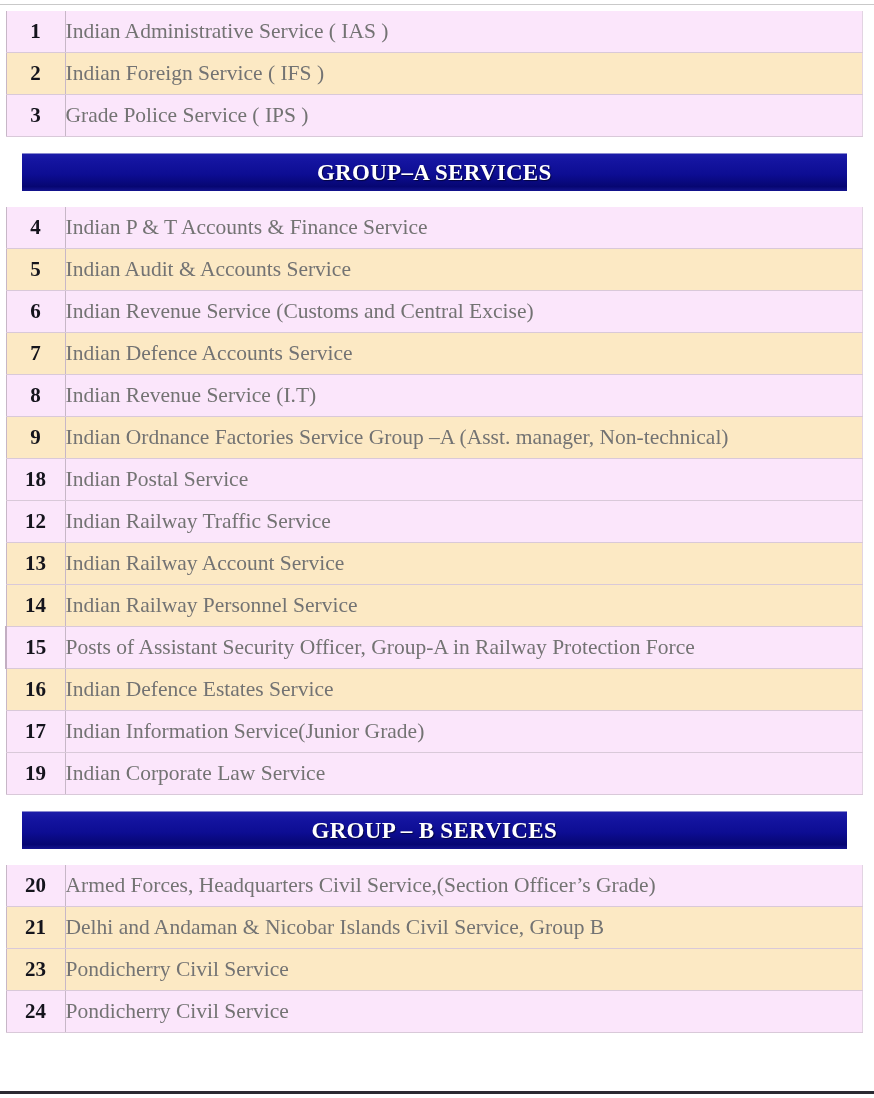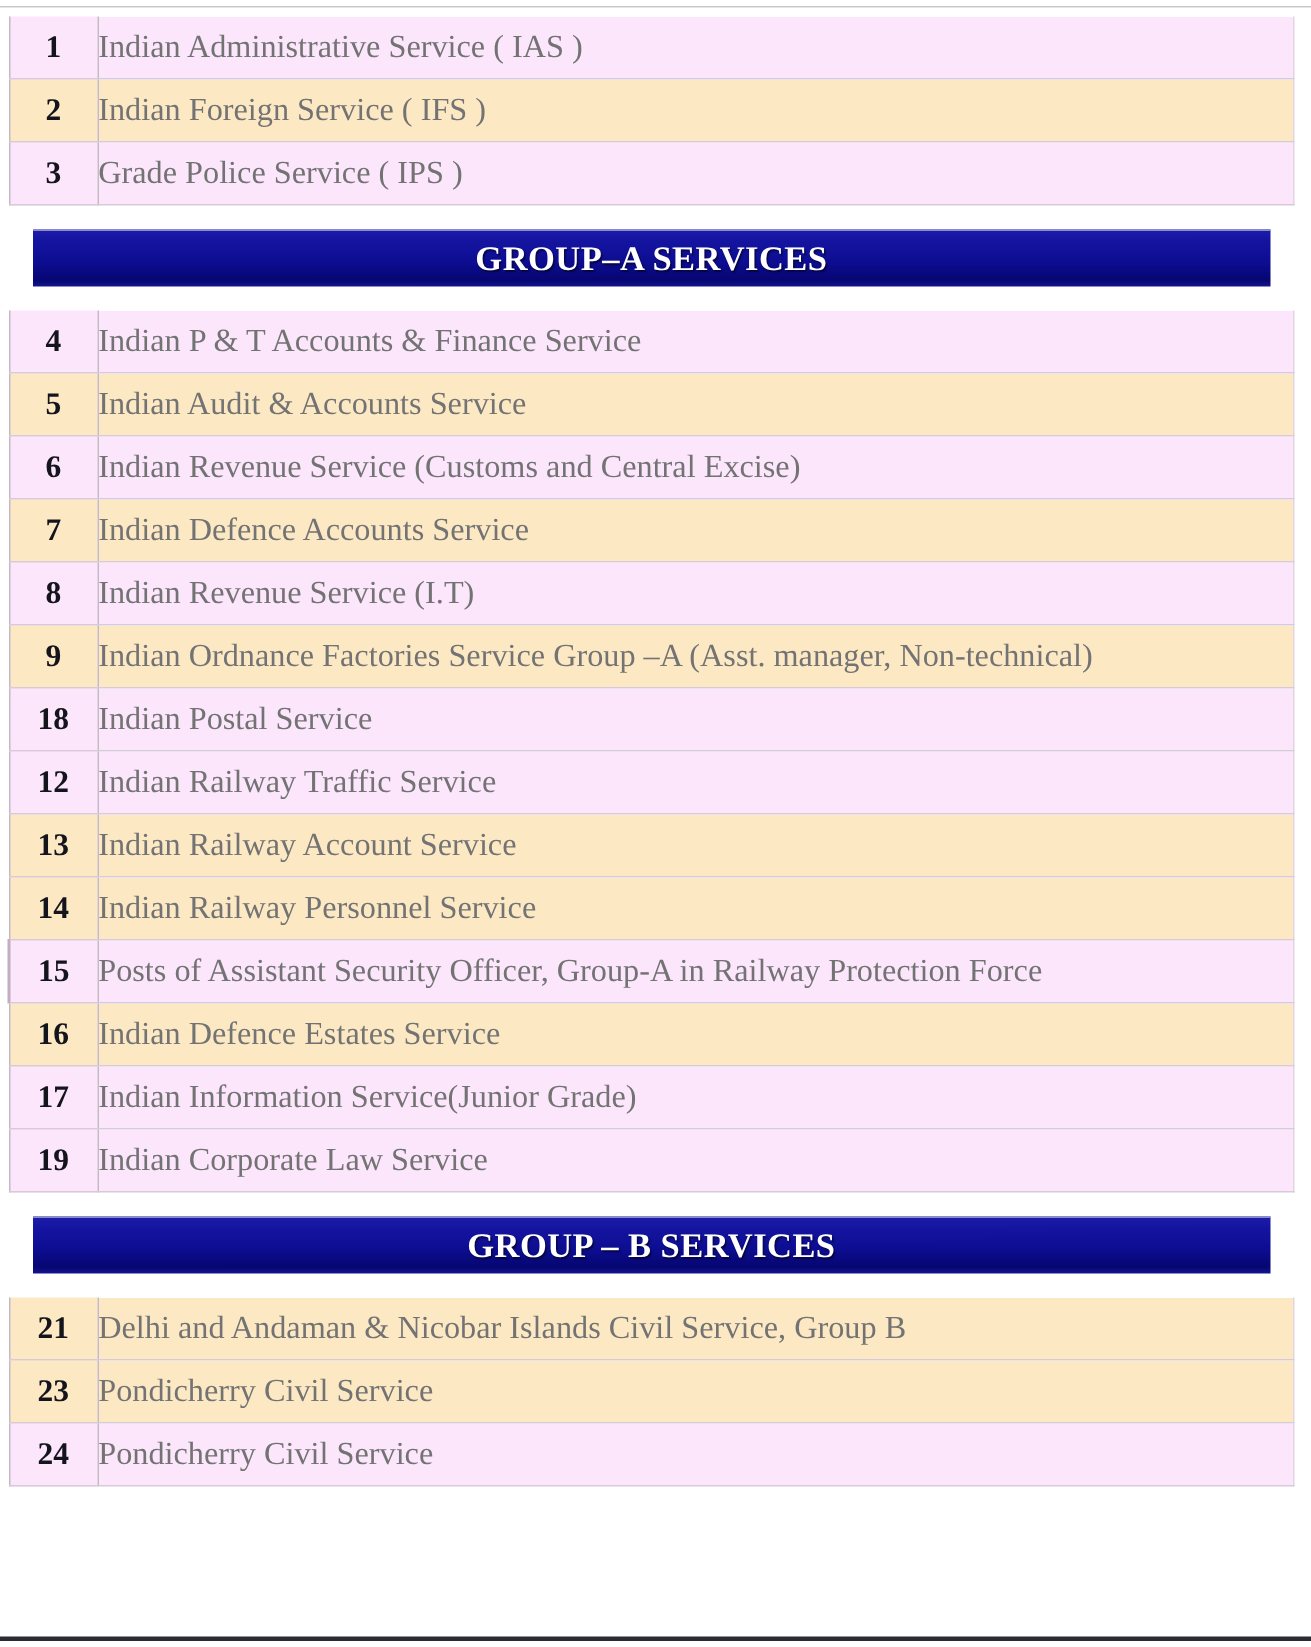--- a/index.html
+++ b/index.html
@@ -195,20 +195,24 @@
         </tr>
         <tr class="pink">
           <td class="row-num">19</td>
           <td class="row-name">Indian Corporate Law Service</td>
         </tr>
         <tr class="group-row">
           <td colspan="2">
             <div class="group-banner">GROUP – B SERVICES</div>
           </td>
         </tr>
+        <tr class="pink">
+          <td class="row-num">20</td>
+          <td class="row-name">Armed Forces, Headquarters Civil Service,(Section Officer’s Grade)</td>
+        </tr>
         <tr class="cream">
           <td class="row-num">21</td>
           <td class="row-name">Delhi and Andaman &amp; Nicobar Islands Civil Service, Group B</td>
         </tr>
         <tr class="cream">
           <td class="row-num">23</td>
           <td class="row-name">Pondicherry Civil Service</td>
         </tr>
         <tr class="pink">
           <td class="row-num">24</td>

